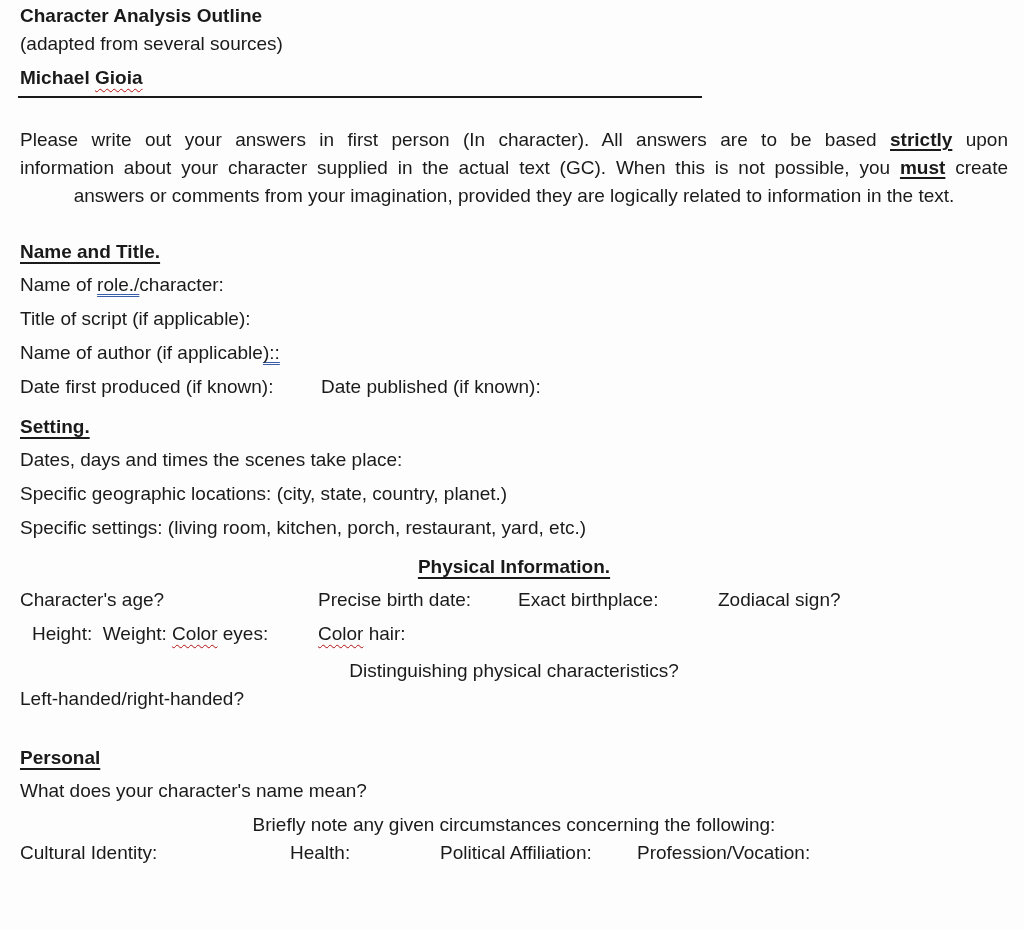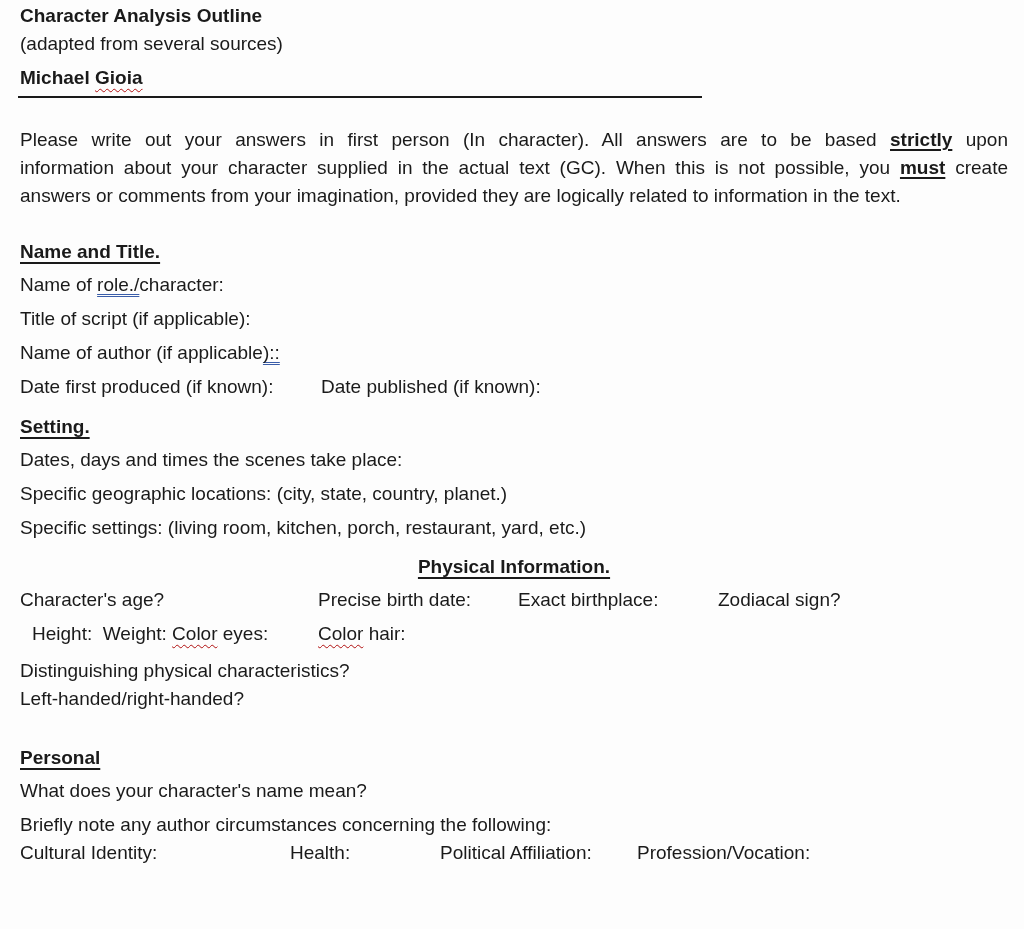--- a/index.html
+++ b/index.html
@@ -18,21 +18,21 @@
     font-family: "Liberation Sans", "DejaVu Sans", sans-serif;
     font-size: 19px;
     color: #1a1a1a;
     background: #fdfdfd;
   }
   .line {
     line-height: 28px;
     margin: 0 0 6px 0;
     white-space: nowrap;
   }
-  .stack { margin-bottom: 0; }           
+  .stack { margin-bottom: 0; text-align: center; }           
   .heading {
     font-weight: 700;
     line-height: 28px;
     margin: 12px 0 5px 0;
     text-decoration: underline;
     text-decoration-thickness: 1.5px;
     text-underline-offset: 4px;
   }
   .title-line  { font-weight: 700; line-height: 28px; }
   .sub-line    { line-height: 28px; }
@@ -129,21 +129,21 @@
   </div>
   <div class="cols">
     <span class="col" style="left:12px"><span class="pre">Height:  Weight:</span> <span class="sq-red">Color</span> <span>eyes:</span></span>
     <span class="col" style="left:298px"><span class="sq-red">Color</span> <span>hair:</span></span>
   </div>
   <div class="line stack mt-dist">Distinguishing physical characteristics?</div>
   <div class="line">Left-handed/right-handed?</div>
 
   <div class="heading mt-h4">Personal</div>
   <div class="line">What does your character's name mean?</div>
-  <div class="line stack">Briefly note any author circumstances concerning the following:</div>
+  <div class="line stack">Briefly note any given circumstances concerning the following:</div>
   <div class="cols">
     <span class="col" style="left:0">Cultural Identity:</span>
     <span class="col" style="left:270px">Health:</span>
     <span class="col" style="left:420px">Political Affiliation:</span>
     <span class="col" style="left:617px">Profession/Vocation:</span>
   </div>
 
 </div>
 
 </body></html>

